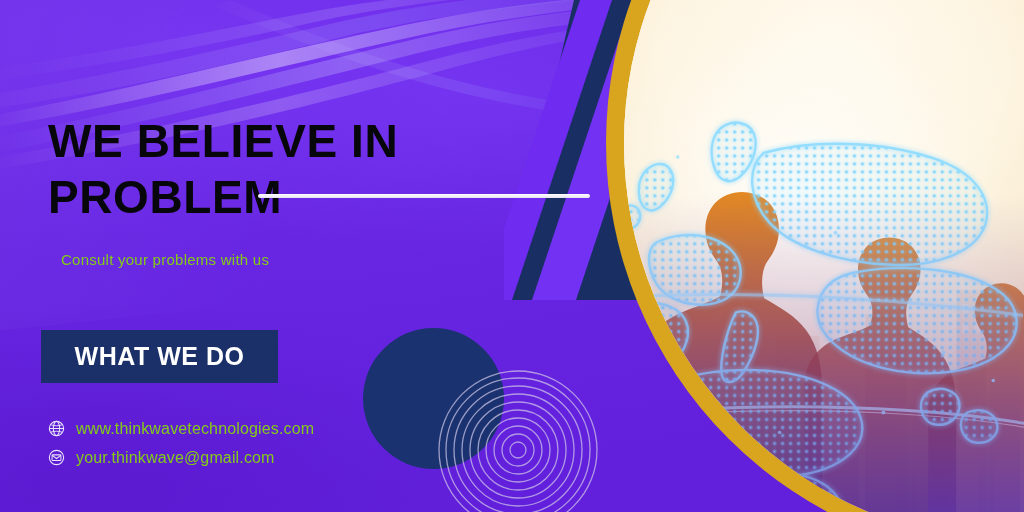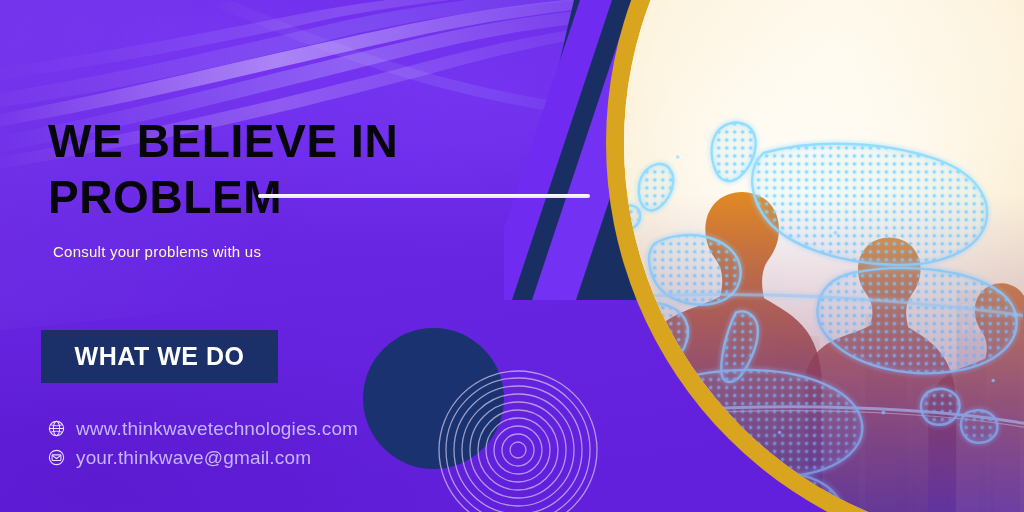--- a/index.html
+++ b/index.html
@@ -90,23 +90,23 @@
   .headline .l2{display:block;}
 
   .rule{
     position:absolute;left:258px;top:194px;width:332px;height:4px;
     background:linear-gradient(180deg,#ffffff 0%, #e6e2f2 100%);
     border-radius:2px;
   }
 
   .subtitle{
     position:absolute;left:49px;top:239px;
-    margin:4px;
+    margin:12px;
     font-size:15px;letter-spacing:.25px;
-    color:#fef9c3;font-weight:400;
+    color:#84cc16;font-weight:400;
   }
 
   .cta{
     position:absolute;left:41px;top:330px;
     width:237px;height:53px;
     background:#1b3069;
     border:0;
     display:flex;align-items:center;justify-content:center;
     cursor:pointer;
     padding:12px;
@@ -118,21 +118,21 @@
     font-family:"Liberation Sans", sans-serif;
   }
 
   .contacts{position:absolute;left:48px;top:416px;}
   .contact-row{display:flex;align-items:center;height:25px;margin-bottom:4px;}
   .contact-row .ico{
     width:17px;height:17px;margin-right:11px;flex:0 0 auto;
     display:block;
   }
   .contact-row .txt{
-    color:#c4b5fd;font-size:19px;letter-spacing:.15px;
+    color:#84cc16;font-size:16px;letter-spacing:.15px;
   }
 </style>
 </head>
 <body>
 
 <div class="banner">
 
   <div class="bg-base"></div>
   <div class="bg-vignette"></div>
   <div class="facet"></div>

